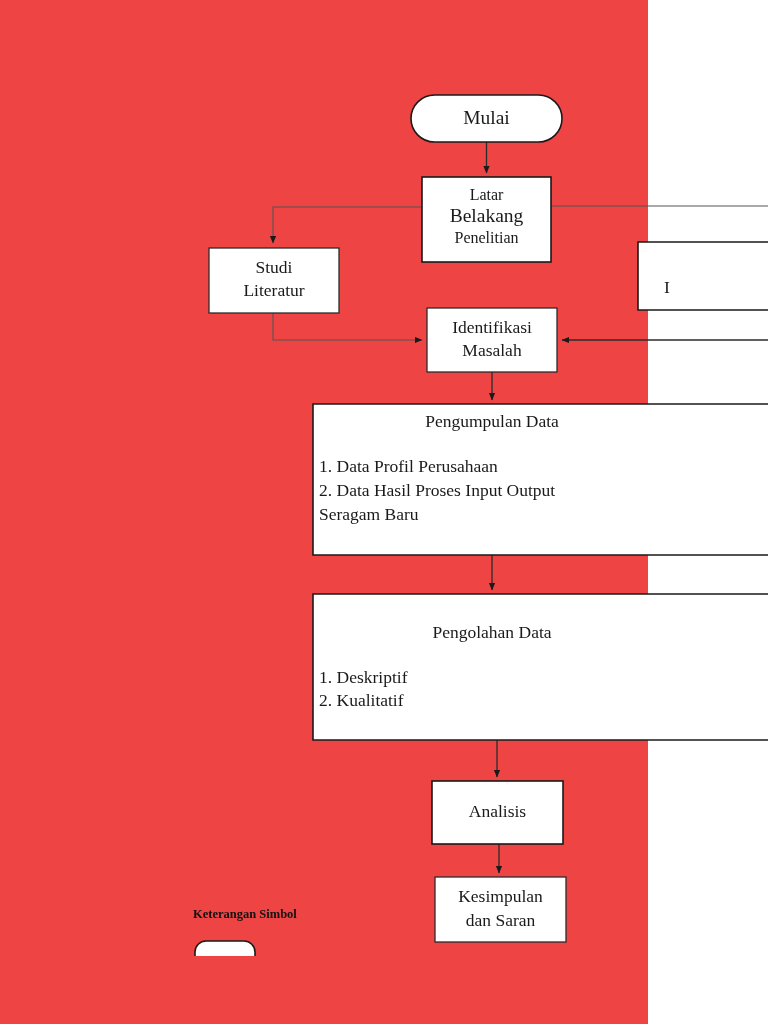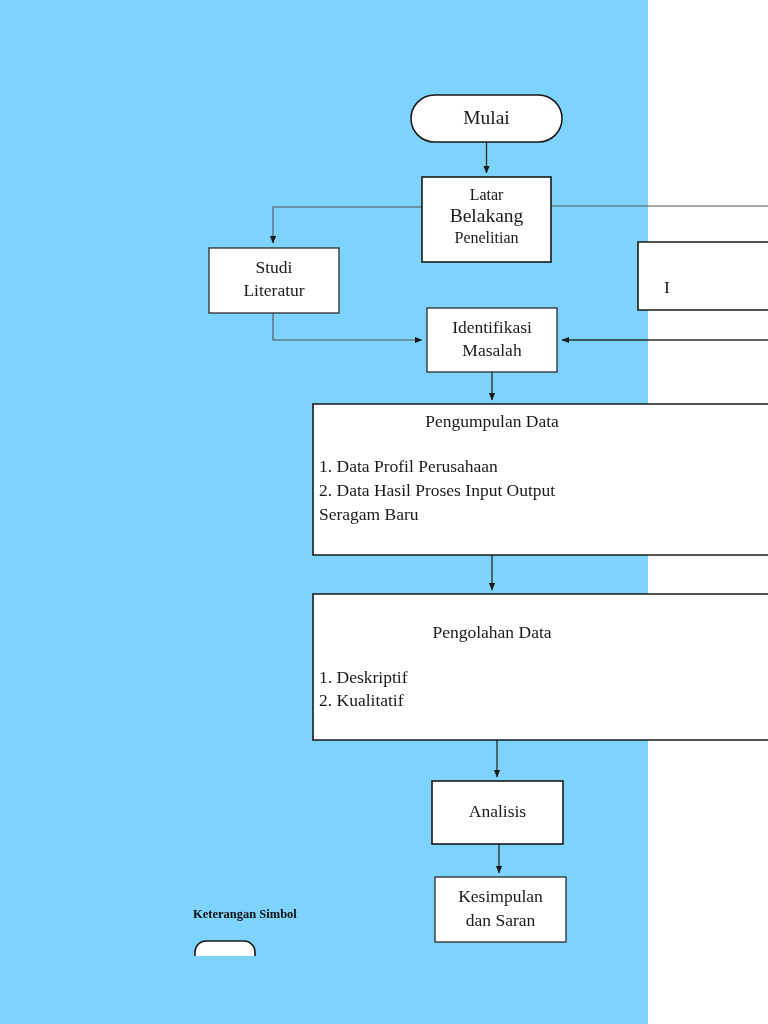--- a/index.html
+++ b/index.html
@@ -11,21 +11,21 @@
     width: 768px;
     height: 1024px;
     overflow: hidden;
     font-family: "Liberation Serif", serif;
     color: #1a1a1a;
   }
   #page {
     position: relative;
     width: 648px;
     height: 1024px;
-    background: #7dd3fc;
+    background: #ef4444;
   }
   svg#flowchart {
     position: absolute;
     top: 0;
     left: 0;
     width: 768px;
     height: 1024px;
     display: block;
   }
   .node-shape {

